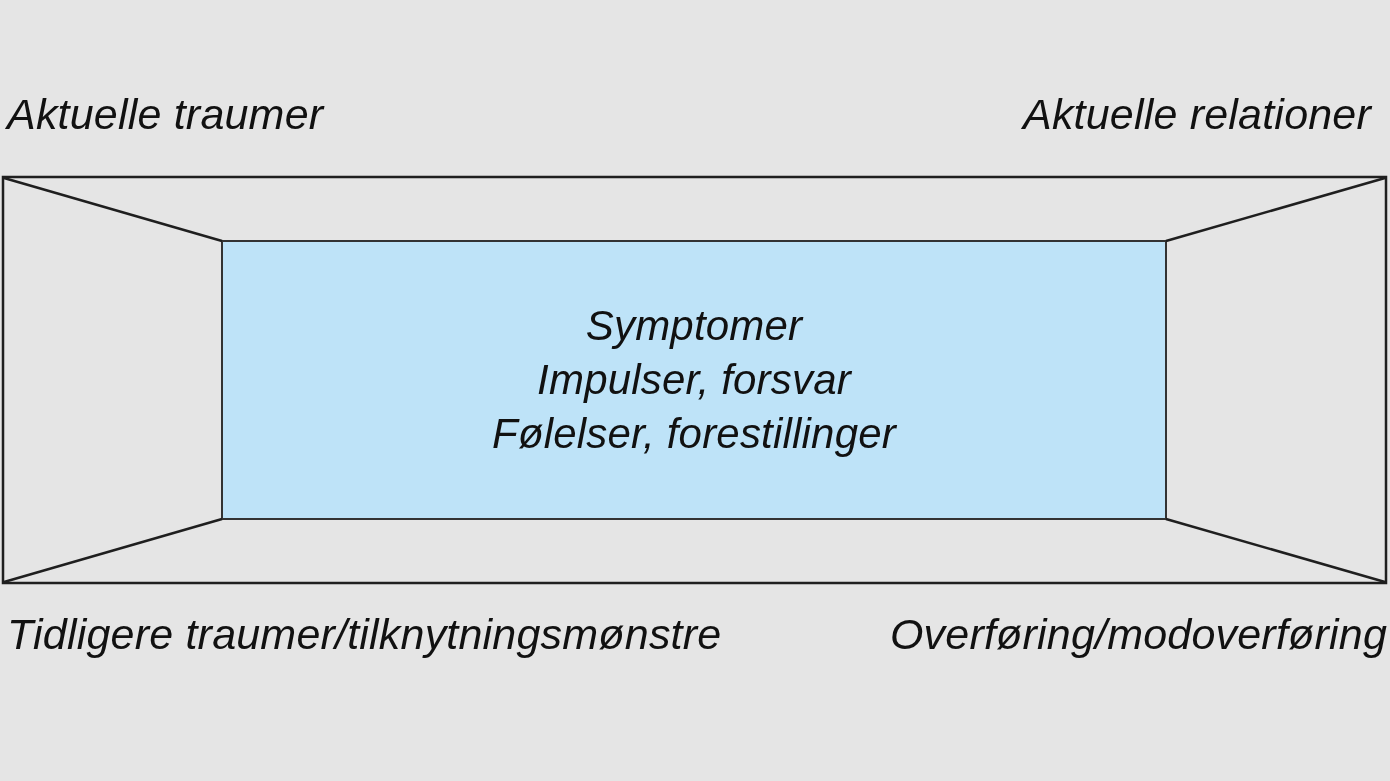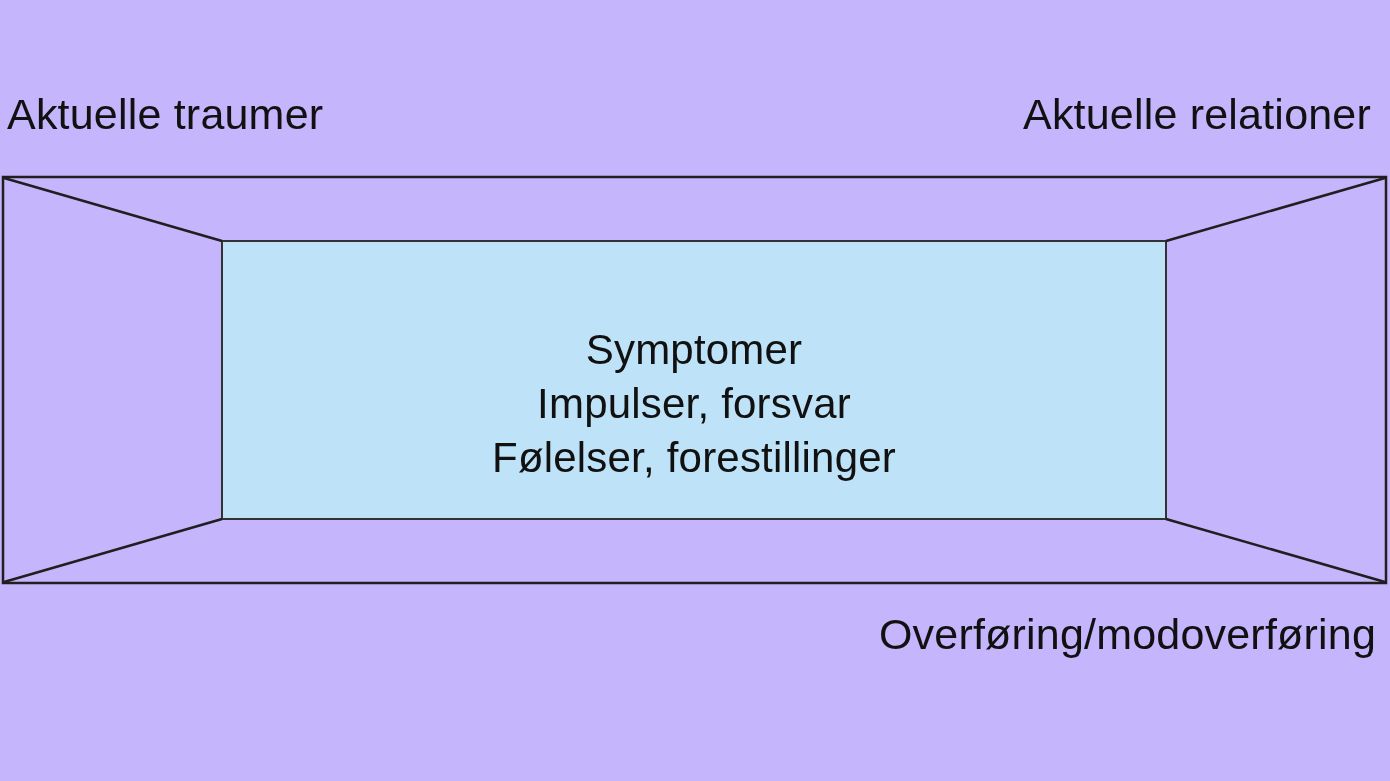--- a/index.html
+++ b/index.html
@@ -4,56 +4,56 @@
 <style>
   html, body {
     margin: 0;
     padding: 0;
     background: #ffffff;
   }
   .canvas {
     position: relative;
     width: 1390px;
     height: 781px;
-    background: #c4b5fd;
+    background: #e5e5e5;
     font-family: "Liberation Sans", sans-serif;
     color: #111111;
     overflow: hidden;
+    font-style: italic;
   }
   .diagram-svg {
     position: absolute;
     left: 0;
     top: 0;
     width: 1390px;
     height: 781px;
     display: block;
   }
   .corner-label {
     position: absolute;
     font-size: 43px;
     line-height: 1;
     white-space: nowrap;
     letter-spacing: 0.2px;
   }
   .label-top-left    { left: 7px;  top: 93px; }
   .label-top-right   { right: 19px; top: 93px; text-align: right; }
   .label-bottom-left { left: 7px;  top: 613px; }
-  .label-bottom-right{ right: 14px; top: 613px; text-align: left; }
+  .label-bottom-right{ right: 3px; top: 613px; text-align: left; }
   .center-overlay {
     position: absolute;
     left: 222px;
     top: 241px;
     width: 944px;
     height: 278px;
     display: flex;
     flex-direction: column;
     align-items: center;
     justify-content: center;
     text-align: center;
-    margin-top: 24px;
   }
   .center-line {
     font-size: 42px;
     line-height: 54px;
     white-space: nowrap;
     letter-spacing: 0.2px;
   }
 </style>
 </head>
 <body>
@@ -69,20 +69,21 @@
     <line x1="4" y1="178" x2="222" y2="241" stroke="#1f1f1f" stroke-width="2.5"></line>
     <line x1="4" y1="582" x2="222" y2="519" stroke="#1f1f1f" stroke-width="2.5"></line>
     <line x1="1385" y1="178" x2="1166" y2="241" stroke="#1f1f1f" stroke-width="2.5"></line>
     <line x1="1385" y1="582" x2="1166" y2="519" stroke="#1f1f1f" stroke-width="2.5"></line>
   </svg>
 
   <div class="corner-label label-top-left">Aktuelle traumer</div>
 
   <div class="corner-label label-top-right">Aktuelle relationer</div>
 
+  <div class="corner-label label-bottom-left">Tidligere traumer/tilknytningsmønstre</div>
 
   <div class="corner-label label-bottom-right">Overføring/modoverføring</div>
 
   <div class="center-overlay">
     <div class="center-line">Symptomer</div>
     <div class="center-line">Impulser, forsvar</div>
     <div class="center-line">Følelser, forestillinger</div>
   </div>
 
 </div>

